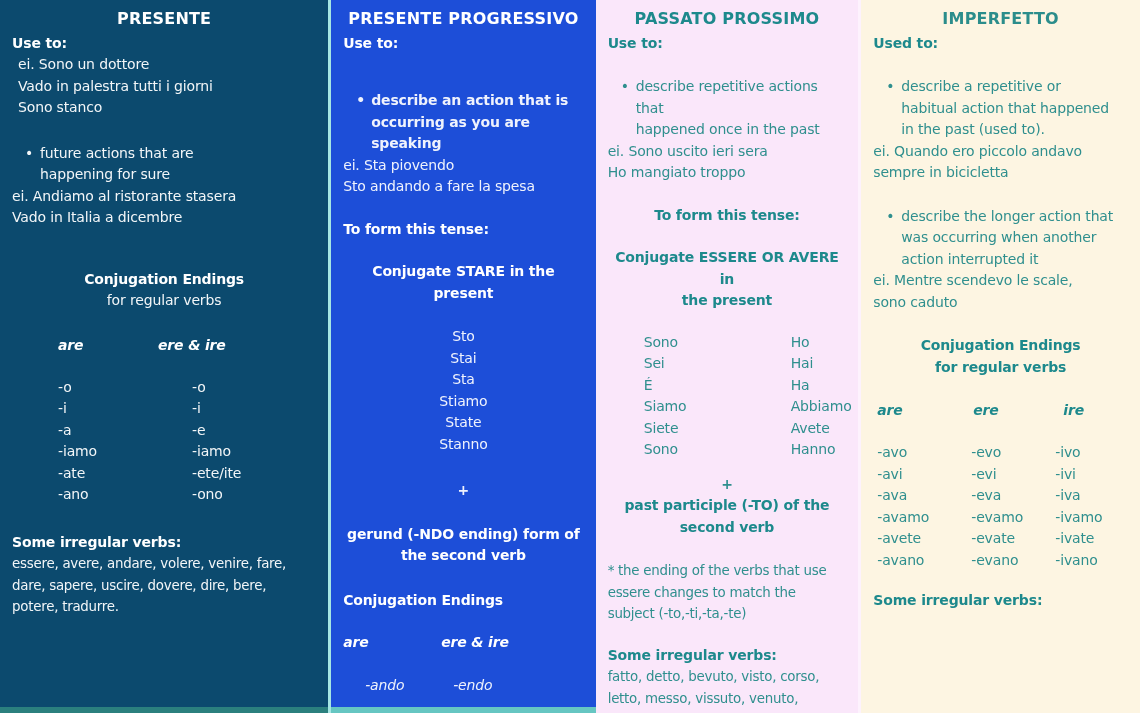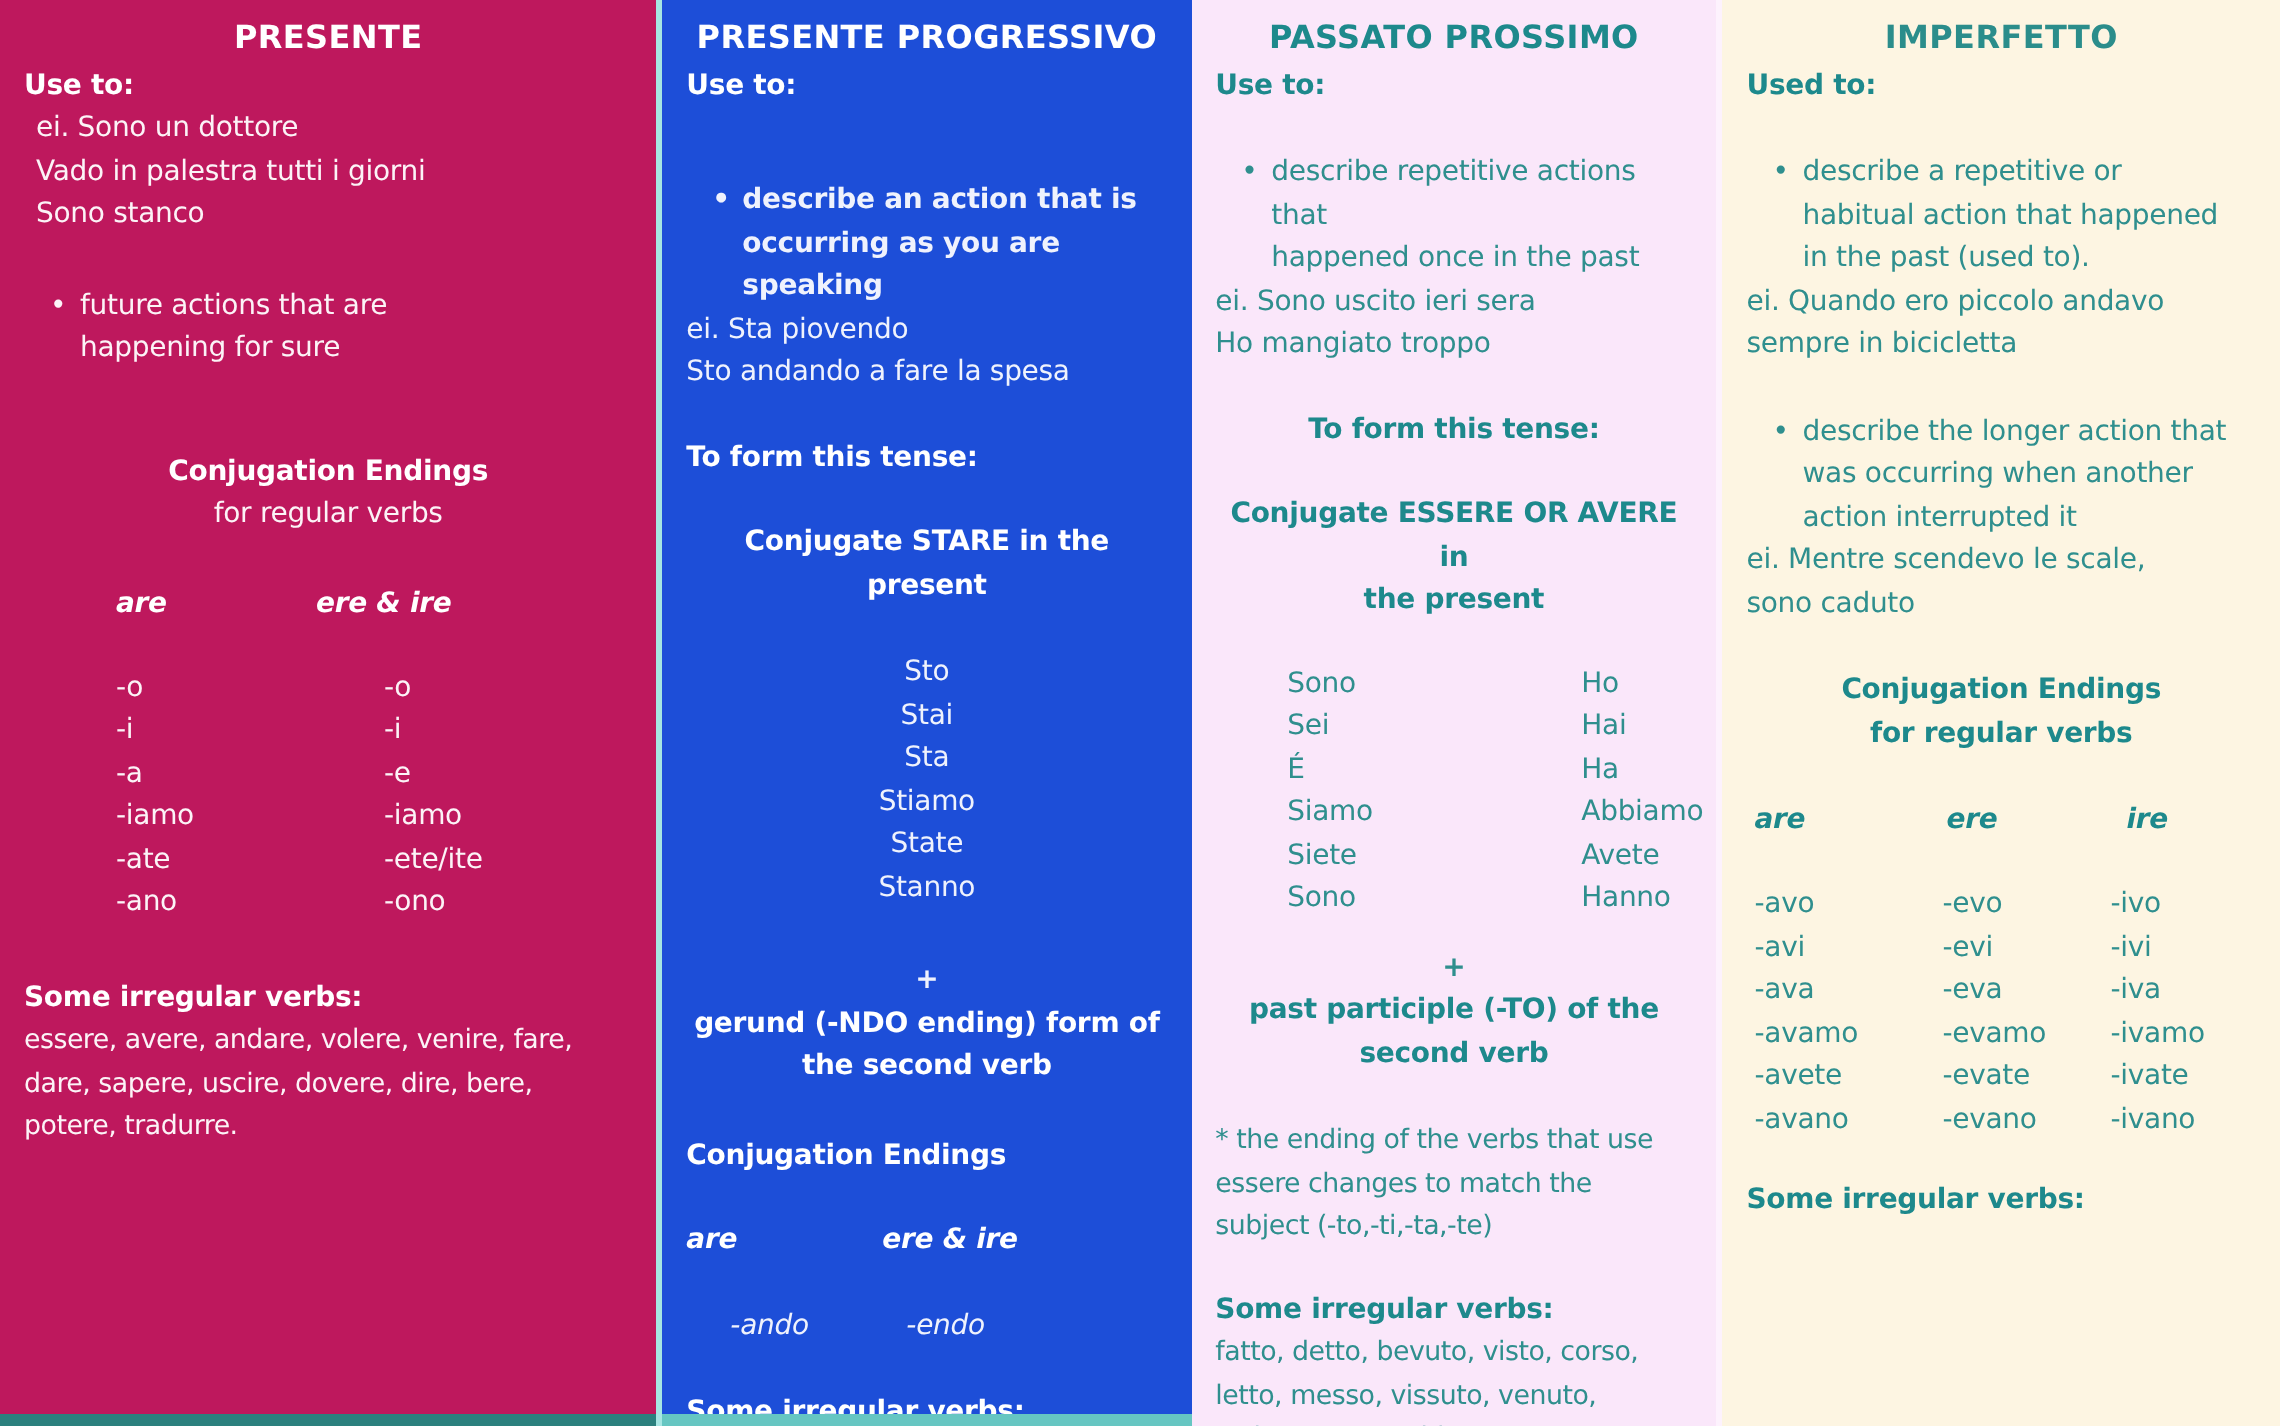--- a/index.html
+++ b/index.html
@@ -1,20 +1,20 @@
 <!DOCTYPE html>
 <html><head>
 <meta charset="utf-8">
 <style>
   html,body{margin:0;padding:0;background:#ffffff;}
   body{width:1140px;height:713px;overflow:hidden;font-family:"DejaVu Sans","Liberation Sans",sans-serif;}
   .page{display:flex;width:1140px;height:713px;}
   .col{box-sizing:border-box;position:relative;height:713px;padding:8px 12px 0 12px;
        font-size:14px;line-height:21.5px;letter-spacing:-0.15px;}
-  .col1{width:344px;background:#be185d;color:rgba(255,255,255,0.95);}
+  .col1{width:344px;background:#0c4a6e;color:rgba(255,255,255,0.95);}
   .col2{width:280px;background:#1d4ed8;color:rgba(255,255,255,0.93);border-left:3px solid #a6e6e3;}
   .col3{width:278px;background:#fae7fa;color:#2f8f8e;}
   .col4{width:292px;background:#fdf5e2;color:#2f8f8e;}
   .col1::after,.col2::after{content:"";position:absolute;left:0;right:0;bottom:0;height:6px;}
   .col1::after{background:#2b807e;}
   .col2::after{background:#66c6c2;}
   .col3{border-right:3px solid #fdf2fd;}
   .col-title{margin:0;text-align:center;font-weight:bold;font-size:16px;letter-spacing:0.2px;}
   .col1 .col-title,.col2 .col-title{color:#ffffff;}
   .col3 .col-title{color:#1d898c;}
@@ -39,20 +39,22 @@
 <div class="page">
 
   <section class="col col1">
     <h1 class="col-title">PRESENTE</h1>
     <div class="bold" style="margin-top:3px;">Use to:</div>
     <div class="pre" style="padding-left:6px;">ei. Sono un dottore
 Vado in palestra tutti i giorni
 Sono stanco</div>
     <div class="bullet" style="margin-top:24px;">future actions that are
 happening for sure</div>
+    <div class="pre">ei. Andiamo al ristorante stasera
+Vado in Italia a dicembre</div>
     <div class="bold center" style="margin-top:40px;">Conjugation Endings</div>
     <div class="center">for regular verbs</div>
     <div class="row" style="margin-top:23px;">
       <span class="bold" style="left:46px;">are</span>
       <span class="bold" style="left:146px;">ere &amp; ire</span>
     </div>
     <div class="tbl" style="margin-top:20px;height:130px;">
       <div class="blk" style="left:46px;">-o
 -i
 -a
@@ -79,21 +81,21 @@
 Sto andando a fare la spesa</div>
     <div class="bold" style="margin-top:21px;">To form this tense:</div>
     <div class="bold center" style="margin-top:21px;">Conjugate STARE in the present</div>
     <div class="pre center" style="margin-top:22px;">Sto
 Stai
 Sta
 Stiamo
 State
 Stanno</div>
     <div class="plus" style="margin-top:25px;">+</div>
-    <div class="bold center pre" style="">gerund (-NDO ending) form of
+    <div class="bold center pre" style="margin-top:22px;">gerund (-NDO ending) form of
 the second verb</div>
     <div class="bold" style="margin-top:23px;">Conjugation Endings</div>
     <div class="row" style="margin-top:21px;">
       <span class="bold" style="left:0;">are</span>
       <span class="bold" style="left:98px;">ere &amp; ire</span>
     </div>
     <div class="row" style="margin-top:21px;">
       <span style="left:0;margin-left:22px;">-ando</span>
       <span style="left:110px;">-endo</span>
     </div>

